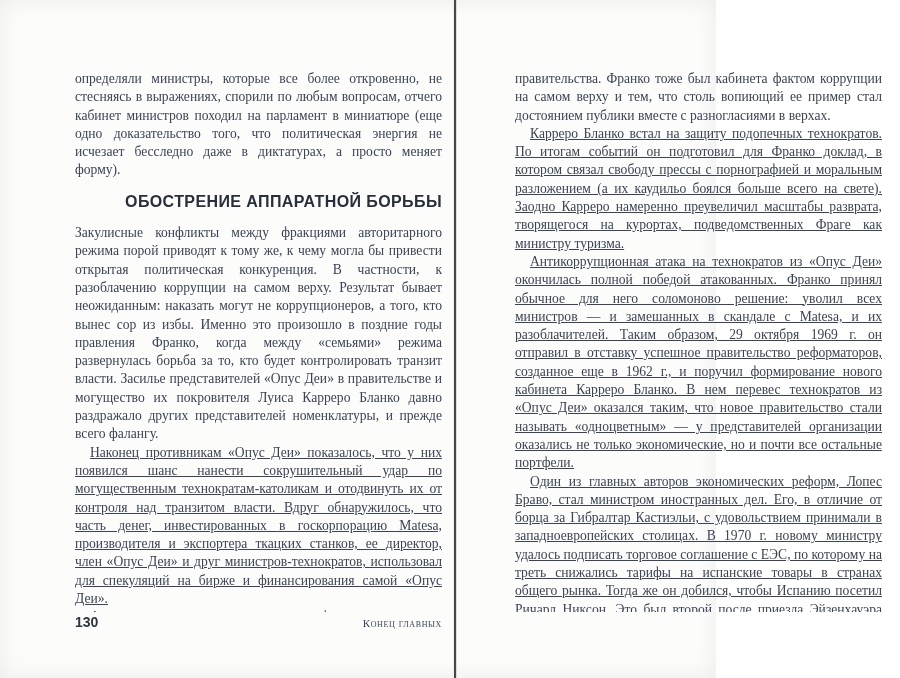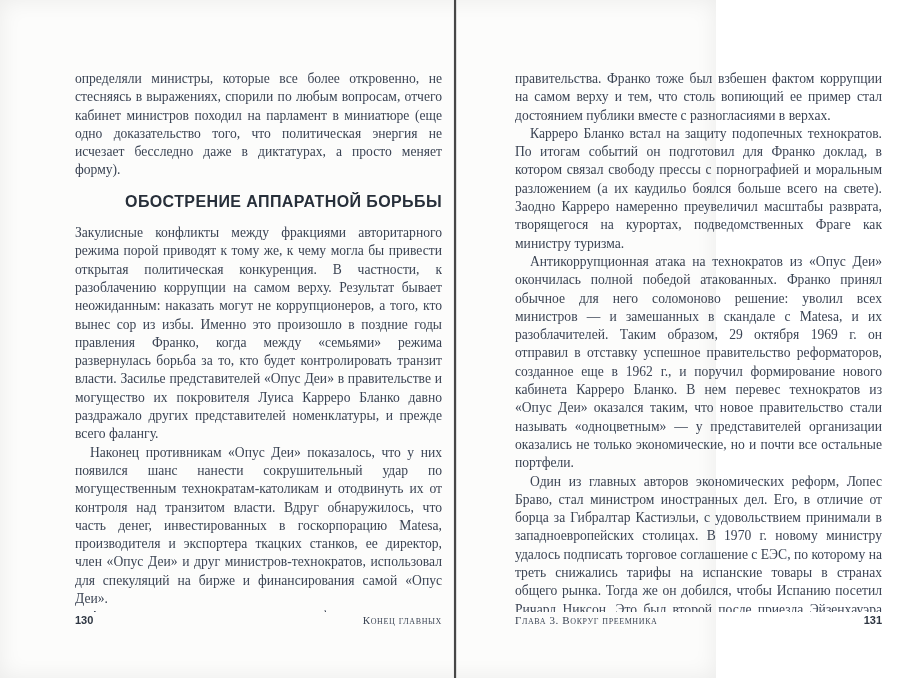--- a/index.html
+++ b/index.html
@@ -35,21 +35,21 @@
     font-size: 13.6px;
     line-height: 18.3px;
     text-align: justify;
     hyphens: auto;
     -webkit-hyphens: auto;
   }
   .page-body.left  { left: 75px; }
   .page-body.right { left: 515px; }
 
   .para { margin: 0; }
-  .para.indent { text-indent: 15px; }
+  .para.indent { text-indent: 15px; text-decoration: underline; }
 
   .section-heading {
     font-family: "Liberation Sans", "DejaVu Sans", sans-serif;
     font-weight: 700;
     font-size: 16px;
     letter-spacing: 0.4px;
     color: #272f3a;
     margin-top: 13px;
     margin-bottom: 13px;
     text-align: right;
@@ -62,21 +62,21 @@
     display: flex;
     justify-content: space-between;
     align-items: baseline;
   }
   .page-footer.left  { left: 75px; }
   .page-footer.right { left: 515px; }
 
   .page-number {
     font-family: "Liberation Sans", "DejaVu Sans", sans-serif;
     font-weight: 700;
-    font-size: 11px;
+    font-size: 14px;
     color: #2e3642;
   }
 
   .running-title {
     font-family: "Liberation Serif", "DejaVu Serif", serif;
     font-variant: small-caps;
     font-size: 11px;
     letter-spacing: 0.6px;
     color: #3b4454;
   }
@@ -95,24 +95,20 @@
     <p class="para indent">Наконец противникам «Опус Деи» показалось, что у них появился шанс нанести сокрушительный удар по могущественным технократам-католикам и отодвинуть их от контроля над транзитом власти. Вдруг обнаружилось, что часть денег, инвестированных в госкорпорацию Matesa, производителя и экспортера ткацких станков, ее директор, член «Опус Деи» и друг министров-технократов, использовал для спекуляций на бирже и финансирования самой «Опус Деи».</p>
     <p class="para indent">Атаку на орден возглавили министр информации и туризма Мануэль Фрага и генсек Национального движения Хосе Солис Руис. Фрага позволил истории утечь в прессу, за которую сам же отвечал, а Солис подключил к делу СМИ правящей партии. Со времен республики Испания не видела такого накала страстей и количества критических публикаций о членах</p>
   </div>
 
   <div class="page-footer left">
     <span class="page-number">130</span>
     <span class="running-title">Конец главных</span>
   </div>
 
   <div class="page-body right">
-    <p class="para">правительства. Франко тоже был взбешен фактом коррупции на самом верху и тем, что столь вопиющий ее пример стал достоянием публики вместе с разногласиями в верхах.</p>
+    <p class="para">правительства. Франко тоже был кабинета фактом коррупции на самом верху и тем, что столь вопиющий ее пример стал достоянием публики вместе с разногласиями в верхах.</p>
     <p class="para indent">Карреро Бланко встал на защиту подопечных технократов. По итогам событий он подготовил для Франко доклад, в котором связал свободу прессы с порнографией и моральным разложением (а их каудильо боялся больше всего на свете). Заодно Карреро намеренно преувеличил масштабы разврата, творящегося на курортах, подведомственных Фраге как министру туризма.</p>
     <p class="para indent">Антикоррупционная атака на технократов из «Опус Деи» окончилась полной победой атакованных. Франко принял обычное для него соломоново решение: уволил всех министров — и замешанных в скандале с Matesa, и их разоблачителей. Таким образом, 29 октября 1969 г. он отправил в отставку успешное правительство реформаторов, созданное еще в 1962 г., и поручил формирование нового кабинета Карреро Бланко. В нем перевес технократов из «Опус Деи» оказался таким, что новое правительство стали называть «одноцветным» — у представителей организации оказались не только экономические, но и почти все остальные портфели.</p>
     <p class="para indent">Один из главных авторов экономических реформ, Лопес Браво, стал министром иностранных дел. Его, в отличие от борца за Гибралтар Кастиэльи, с удовольствием принимали в западноевропейских столицах. В 1970 г. новому министру удалось подписать торговое соглашение с ЕЭС, по которому на треть снижались тарифы на испанские товары в странах общего рынка. Тогда же он добился, чтобы Испанию посетил Ричард Никсон. Это был второй после приезда Эйзенхауэра визит президента США к Франко, к которому европейские лидеры по-прежнему не ездили. В Мадриде американский президент встретился с Хуаном Карлосом. На следующий год Хуан Карлос по приглашению Никсона побывал в США. Это был важный жест поддержки потенциального преемника со стороны Вашингтона.</p>
   </div>
 
-  <div class="page-footer right">
-    <span class="running-title">Глава 3. Вокруг преемника</span>
-    <span class="page-number">131</span>
-  </div>
 
 </div>
 
 </body></html>

